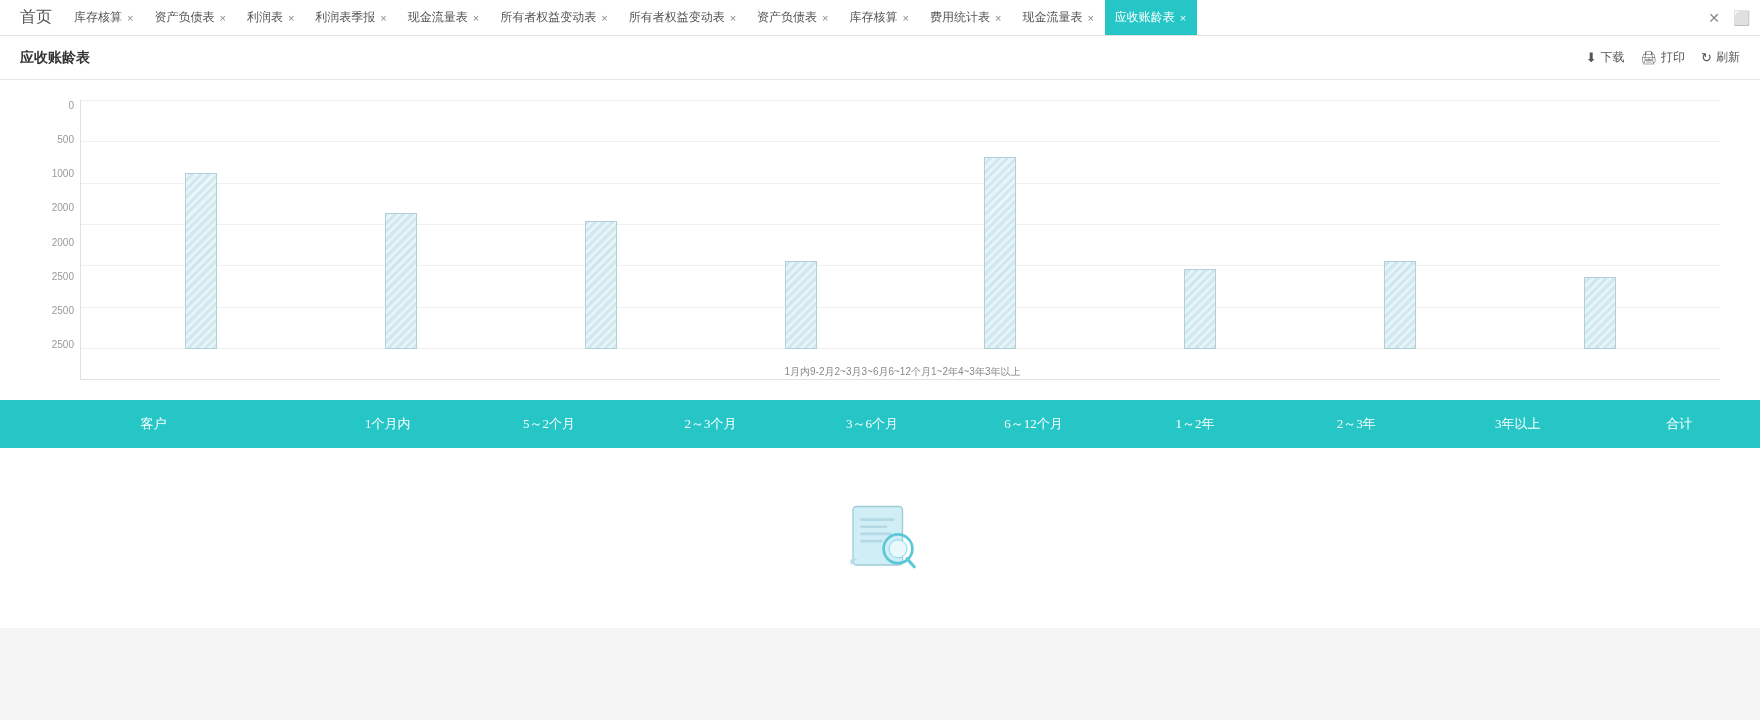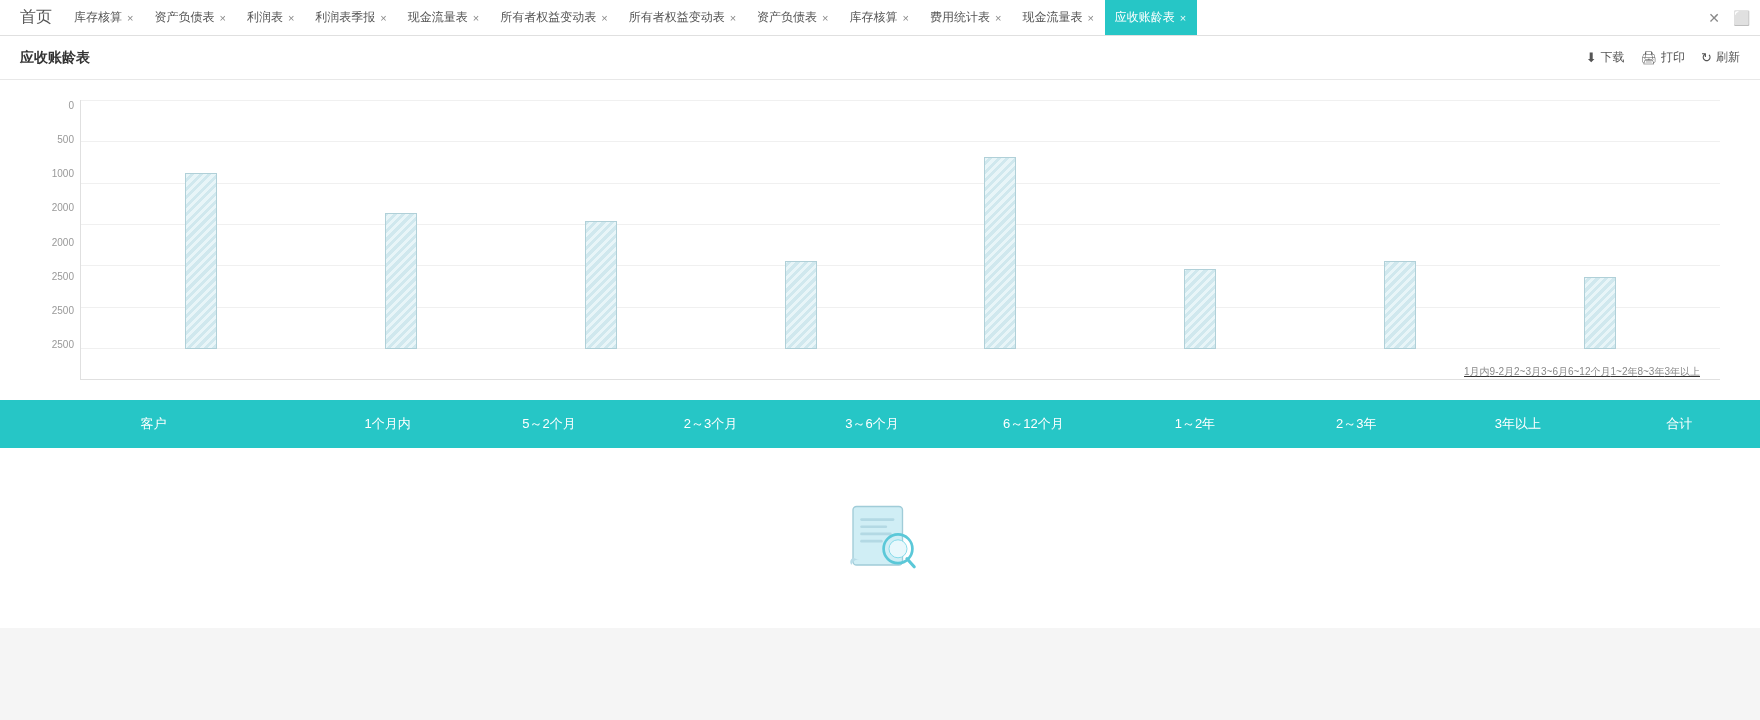--- a/index.html
+++ b/index.html
@@ -141,23 +141,22 @@
         #e8f5f8 3px,
         #e8f5f8 6px
       );
       border: 1px solid #b0d0d8;
     }
     .x-labels {
       position: absolute;
       bottom: 0;
       left: 4px; right: 0;
       display: flex;
-      justify-content: flex-end;
+      justify-content: center;
       padding: 0 20px;
-      text-decoration: underline;
     }
     .x-label {
       font-size: 10px;
       color: #888;
       text-align: center;
     }
 
     
     .table-header {
       display: flex;
@@ -165,20 +164,21 @@
       color: #fff;
       height: 48px;
       align-items: center;
     }
     .th-cell {
       flex: 1;
       text-align: center;
       font-size: 13px;
       font-weight: normal;
       padding: 0 8px;
+      font-family: Liberation Serif, serif;
     }
     .th-cell:first-child { flex: 2; }
 
     
     .empty-area {
       background: #fff;
       display: flex;
       flex-direction: column;
       align-items: center;
       justify-content: center;
@@ -326,21 +326,21 @@
             </div>
           </div>
 
         <div class="x-labels" id="x-labels-container">
         <span class="x-label">1月内</span>
             <span class="x-label">9-2月</span>
             <span class="x-label">2~3月</span>
             <span class="x-label">3~6月</span>
             <span class="x-label">6~12个月</span>
             <span class="x-label">1~2年</span>
-            <span class="x-label">8~3年</span>
+            <span class="x-label">4~3年</span>
             <span class="x-label">3年以上</span>
           </div>
       </div>
     </div>
   </div>
 
   <div class="table-header" id="table-header">
   <div class="th-cell">客户</div>
       <div class="th-cell">1个月内</div>
       <div class="th-cell">5～2个月</div>

